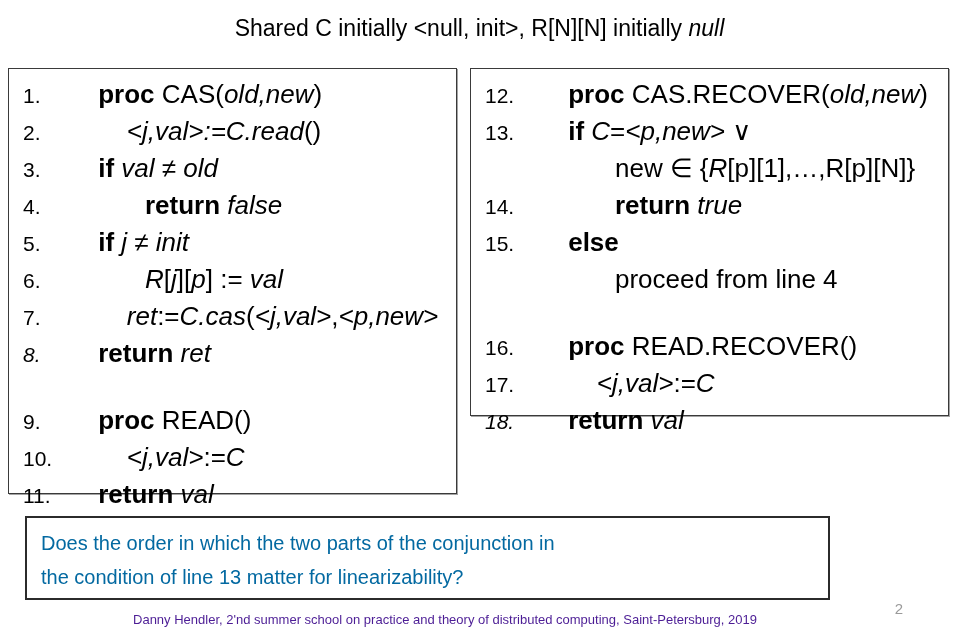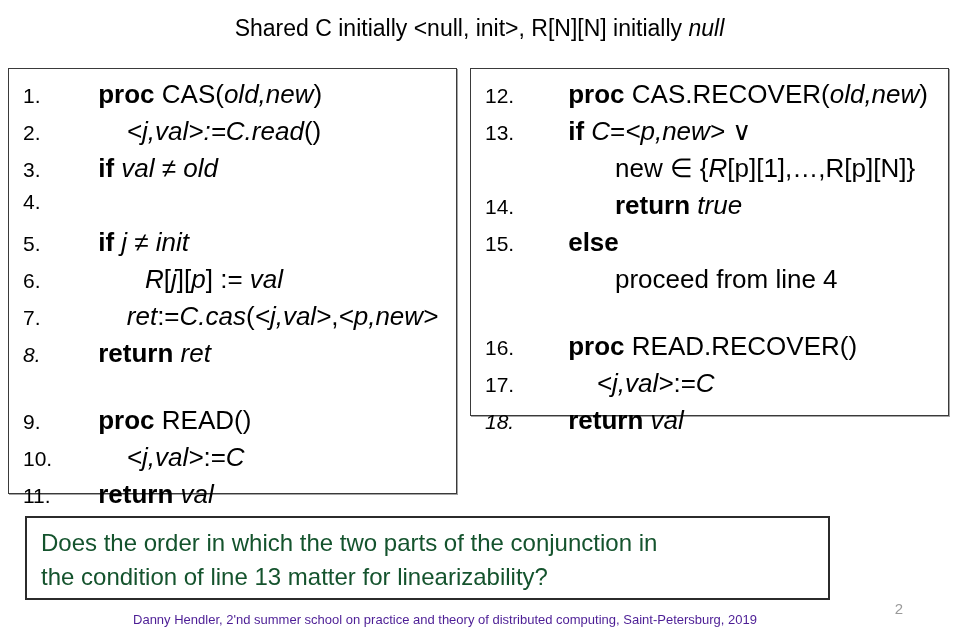--- a/index.html
+++ b/index.html
@@ -80,22 +80,22 @@
     left: 25px;
     top: 516px;
     width: 805px;
     height: 84px;
     box-sizing: border-box;
     border: 2px solid #2b2b2b;
     background: #ffffff;
     padding: 8px 12px 0 14px;
   }
   .question-line {
-    color: #14532d;
-    font-size: 24px;
+    color: #0369a1;
+    font-size: 20px;
     line-height: 34px;
     white-space: nowrap;
   }
 
   
   #footer-credit {
     position: absolute;
     left: 0;
     top: 612px;
     width: 890px;
@@ -128,20 +128,21 @@
       <div class="code-line">
         <span class="ln">2.</span>
         <span class="code-text ind3"><span class="i">&lt;j,val&gt;</span><span class="i">:=</span><span class="i">C.read</span><span>()</span></span>
       </div>
       <div class="code-line">
         <span class="ln">3.</span>
         <span class="code-text ind2"><span class="b">if </span><span class="i">val ≠ old</span></span>
       </div>
       <div class="code-line">
         <span class="ln">4.</span>
+        <span class="code-text ind4"><span class="b">return </span><span class="i">false</span></span>
       </div>
       <div class="code-line">
         <span class="ln">5.</span>
         <span class="code-text ind2"><span class="b">if </span><span class="i">j ≠ init</span></span>
       </div>
       <div class="code-line">
         <span class="ln">6.</span>
         <span class="code-text ind4"><span class="i">R</span><span>[</span><span class="i">j</span><span>][</span><span class="i">p</span><span>] := </span><span class="i">val</span></span>
       </div>
       <div class="code-line">

